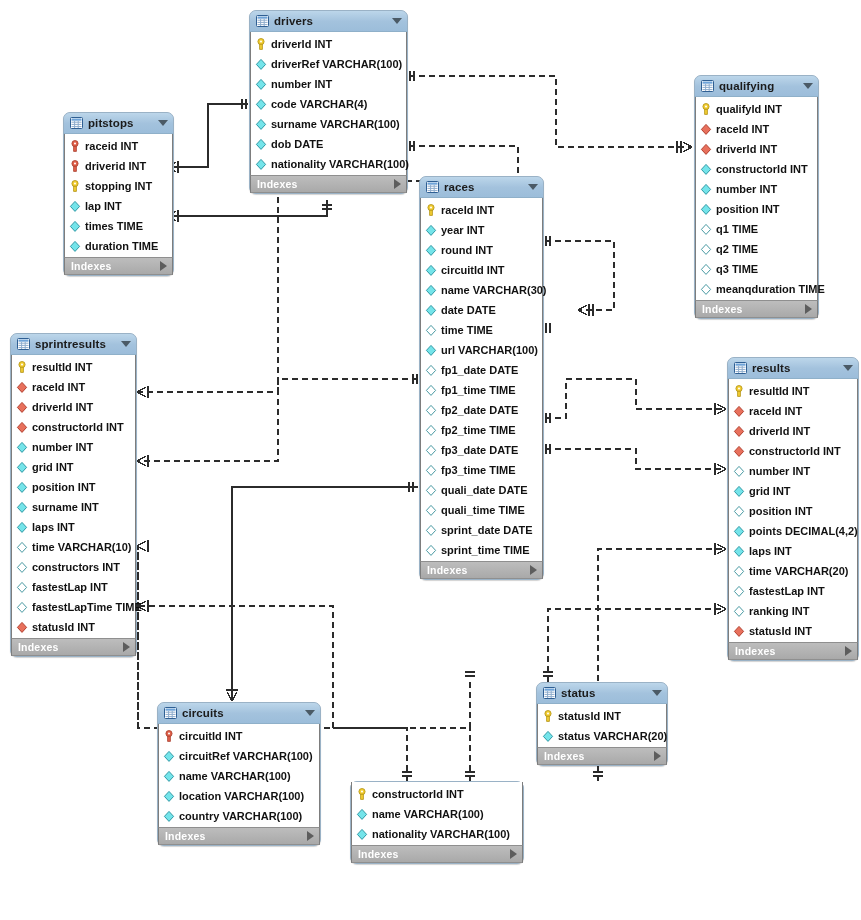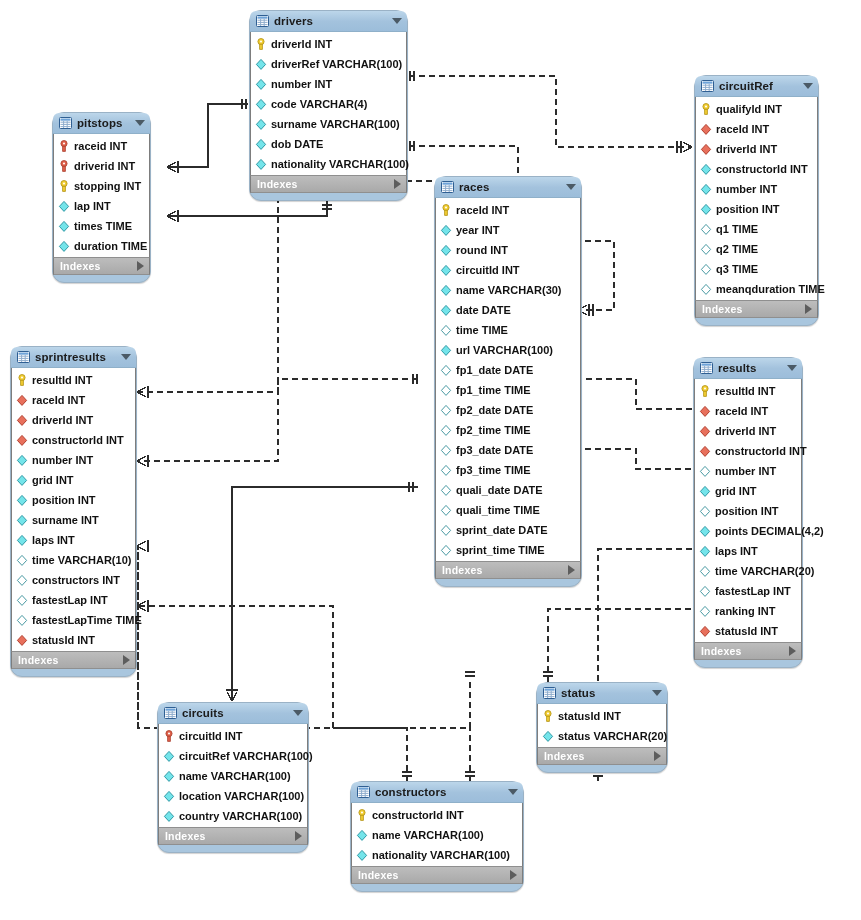--- a/index.html
+++ b/index.html
@@ -32,22 +32,21 @@
   .table-box {
     position: absolute;
     z-index: 5;
     border-radius: 7px;
     box-sizing: border-box;
   }
   
   .tbl-shell {
     background: #a9c6de;
     border: 1px solid #9ab2c6;
-    border-radius: 12px;
-    padding-bottom: 7px;
+    border-radius: 7px;
     box-sizing: border-box;
     box-shadow: 0 1px 1px rgba(0,0,0,0.18);
   }
   .tbl-header {
     height: 21px;
     border-radius: 6px 6px 0 0;
     background: linear-gradient(to bottom, #bcd6ea 0%, #a3c2dd 52%, #9cbdda 100%);
     border-bottom: 1px solid #8fb0c9;
     display: flex;
     align-items: center;
@@ -317,21 +316,21 @@
             </svg>
             <span class="col-label">nationality VARCHAR(100)</span>
           </div>
         </div>
         <div class="tbl-footer">
           <span class="footer-label">Indexes</span>
           <span class="tri-right"></span>
         </div>
       </div>
     </div>
-    <div class="table-box" style="left: 52px; top: 112px; width: 99px;">
+    <div class="table-box" style="left: 63px; top: 112px; width: 111px;">
       <div class="tbl-shell">
         <div class="tbl-header">
           <svg width="13" height="12" viewBox="0 0 13 12" class="tbl-icon">
             <rect x="0.5" y="0.5" width="12" height="11" rx="1" fill="#ffffff" stroke="#2f5f93"></rect>
             <rect x="1.5" y="1.5" width="10" height="2.2" fill="#6ea3d8"></rect>
             <path d="M1.5,5.2 L11.5,5.2" stroke="#8fadcd" stroke-width="1"></path>
             <path d="M1.5,7.4 L11.5,7.4" stroke="#8fadcd" stroke-width="1"></path>
             <path d="M1.5,9.6 L11.5,9.6" stroke="#8fadcd" stroke-width="1"></path>
             <path d="M4.6,4 L4.6,11" stroke="#8fadcd" stroke-width="1"></path>
             <path d="M8.2,4 L8.2,11" stroke="#8fadcd" stroke-width="1"></path>
@@ -394,21 +393,21 @@
         <div class="tbl-header">
           <svg width="13" height="12" viewBox="0 0 13 12" class="tbl-icon">
             <rect x="0.5" y="0.5" width="12" height="11" rx="1" fill="#ffffff" stroke="#2f5f93"></rect>
             <rect x="1.5" y="1.5" width="10" height="2.2" fill="#6ea3d8"></rect>
             <path d="M1.5,5.2 L11.5,5.2" stroke="#8fadcd" stroke-width="1"></path>
             <path d="M1.5,7.4 L11.5,7.4" stroke="#8fadcd" stroke-width="1"></path>
             <path d="M1.5,9.6 L11.5,9.6" stroke="#8fadcd" stroke-width="1"></path>
             <path d="M4.6,4 L4.6,11" stroke="#8fadcd" stroke-width="1"></path>
             <path d="M8.2,4 L8.2,11" stroke="#8fadcd" stroke-width="1"></path>
           </svg>
-          <span class="tbl-title">circuitRef</span>
+          <span class="tbl-title">qualifying</span>
           <span class="tri-down"></span>
         </div>
         <div class="tbl-body">
           <div class="col-row">
             <svg width="12" height="13" viewBox="0 0 12 13" class="gi">
               <circle cx="6" cy="3.6" r="3.1" fill="#f2cd33" stroke="#b09010" stroke-width="0.8"></circle>
               <path d="M4.6,6.2 L4.6,11.4 L7.4,11.4 L7.4,6.2 Z" fill="#f2cd33" stroke="#b09010" stroke-width="0.8" stroke-linejoin="round"></path>
               <circle cx="6" cy="3.5" r="1.0" fill="#ffffff"></circle>
             </svg>
             <span class="col-label">qualifyId INT</span>
@@ -467,21 +466,21 @@
             </svg>
             <span class="col-label">meanqduration TIME</span>
           </div>
         </div>
         <div class="tbl-footer">
           <span class="footer-label">Indexes</span>
           <span class="tri-right"></span>
         </div>
       </div>
     </div>
-    <div class="table-box" style="left: 434px; top: 176px; width: 148px;">
+    <div class="table-box" style="left: 419px; top: 176px; width: 125px;">
       <div class="tbl-shell">
         <div class="tbl-header">
           <svg width="13" height="12" viewBox="0 0 13 12" class="tbl-icon">
             <rect x="0.5" y="0.5" width="12" height="11" rx="1" fill="#ffffff" stroke="#2f5f93"></rect>
             <rect x="1.5" y="1.5" width="10" height="2.2" fill="#6ea3d8"></rect>
             <path d="M1.5,5.2 L11.5,5.2" stroke="#8fadcd" stroke-width="1"></path>
             <path d="M1.5,7.4 L11.5,7.4" stroke="#8fadcd" stroke-width="1"></path>
             <path d="M1.5,9.6 L11.5,9.6" stroke="#8fadcd" stroke-width="1"></path>
             <path d="M4.6,4 L4.6,11" stroke="#8fadcd" stroke-width="1"></path>
             <path d="M8.2,4 L8.2,11" stroke="#8fadcd" stroke-width="1"></path>
@@ -600,21 +599,21 @@
             </svg>
             <span class="col-label">sprint_time TIME</span>
           </div>
         </div>
         <div class="tbl-footer">
           <span class="footer-label">Indexes</span>
           <span class="tri-right"></span>
         </div>
       </div>
     </div>
-    <div class="table-box" style="left: 10px; top: 346px; width: 127px;">
+    <div class="table-box" style="left: 10px; top: 333px; width: 127px;">
       <div class="tbl-shell">
         <div class="tbl-header">
           <svg width="13" height="12" viewBox="0 0 13 12" class="tbl-icon">
             <rect x="0.5" y="0.5" width="12" height="11" rx="1" fill="#ffffff" stroke="#2f5f93"></rect>
             <rect x="1.5" y="1.5" width="10" height="2.2" fill="#6ea3d8"></rect>
             <path d="M1.5,5.2 L11.5,5.2" stroke="#8fadcd" stroke-width="1"></path>
             <path d="M1.5,7.4 L11.5,7.4" stroke="#8fadcd" stroke-width="1"></path>
             <path d="M1.5,9.6 L11.5,9.6" stroke="#8fadcd" stroke-width="1"></path>
             <path d="M4.6,4 L4.6,11" stroke="#8fadcd" stroke-width="1"></path>
             <path d="M8.2,4 L8.2,11" stroke="#8fadcd" stroke-width="1"></path>
@@ -709,21 +708,21 @@
             </svg>
             <span class="col-label">statusId INT</span>
           </div>
         </div>
         <div class="tbl-footer">
           <span class="footer-label">Indexes</span>
           <span class="tri-right"></span>
         </div>
       </div>
     </div>
-    <div class="table-box" style="left: 693px; top: 357px; width: 110px;">
+    <div class="table-box" style="left: 727px; top: 357px; width: 132px;">
       <div class="tbl-shell">
         <div class="tbl-header">
           <svg width="13" height="12" viewBox="0 0 13 12" class="tbl-icon">
             <rect x="0.5" y="0.5" width="12" height="11" rx="1" fill="#ffffff" stroke="#2f5f93"></rect>
             <rect x="1.5" y="1.5" width="10" height="2.2" fill="#6ea3d8"></rect>
             <path d="M1.5,5.2 L11.5,5.2" stroke="#8fadcd" stroke-width="1"></path>
             <path d="M1.5,7.4 L11.5,7.4" stroke="#8fadcd" stroke-width="1"></path>
             <path d="M1.5,9.6 L11.5,9.6" stroke="#8fadcd" stroke-width="1"></path>
             <path d="M4.6,4 L4.6,11" stroke="#8fadcd" stroke-width="1"></path>
             <path d="M8.2,4 L8.2,11" stroke="#8fadcd" stroke-width="1"></path>
@@ -849,21 +848,21 @@
             </svg>
             <span class="col-label">status VARCHAR(20)</span>
           </div>
         </div>
         <div class="tbl-footer">
           <span class="footer-label">Indexes</span>
           <span class="tri-right"></span>
         </div>
       </div>
     </div>
-    <div class="table-box" style="left: 157px; top: 702px; width: 152px;">
+    <div class="table-box" style="left: 157px; top: 702px; width: 164px;">
       <div class="tbl-shell">
         <div class="tbl-header">
           <svg width="13" height="12" viewBox="0 0 13 12" class="tbl-icon">
             <rect x="0.5" y="0.5" width="12" height="11" rx="1" fill="#ffffff" stroke="#2f5f93"></rect>
             <rect x="1.5" y="1.5" width="10" height="2.2" fill="#6ea3d8"></rect>
             <path d="M1.5,5.2 L11.5,5.2" stroke="#8fadcd" stroke-width="1"></path>
             <path d="M1.5,7.4 L11.5,7.4" stroke="#8fadcd" stroke-width="1"></path>
             <path d="M1.5,9.6 L11.5,9.6" stroke="#8fadcd" stroke-width="1"></path>
             <path d="M4.6,4 L4.6,11" stroke="#8fadcd" stroke-width="1"></path>
             <path d="M8.2,4 L8.2,11" stroke="#8fadcd" stroke-width="1"></path>
@@ -906,33 +905,20 @@
           </div>
         </div>
         <div class="tbl-footer">
           <span class="footer-label">Indexes</span>
           <span class="tri-right"></span>
         </div>
       </div>
     </div>
     <div class="table-box" style="left: 350px; top: 781px; width: 174px;">
       <div class="tbl-shell">
-        <div class="tbl-header">
-          <svg width="13" height="12" viewBox="0 0 13 12" class="tbl-icon">
-            <rect x="0.5" y="0.5" width="12" height="11" rx="1" fill="#ffffff" stroke="#2f5f93"></rect>
-            <rect x="1.5" y="1.5" width="10" height="2.2" fill="#6ea3d8"></rect>
-            <path d="M1.5,5.2 L11.5,5.2" stroke="#8fadcd" stroke-width="1"></path>
-            <path d="M1.5,7.4 L11.5,7.4" stroke="#8fadcd" stroke-width="1"></path>
-            <path d="M1.5,9.6 L11.5,9.6" stroke="#8fadcd" stroke-width="1"></path>
-            <path d="M4.6,4 L4.6,11" stroke="#8fadcd" stroke-width="1"></path>
-            <path d="M8.2,4 L8.2,11" stroke="#8fadcd" stroke-width="1"></path>
-          </svg>
-          <span class="tbl-title">constructors</span>
-          <span class="tri-down"></span>
-        </div>
         <div class="tbl-body">
           <div class="col-row">
             <svg width="12" height="13" viewBox="0 0 12 13" class="gi">
               <circle cx="6" cy="3.6" r="3.1" fill="#f2cd33" stroke="#b09010" stroke-width="0.8"></circle>
               <path d="M4.6,6.2 L4.6,11.4 L7.4,11.4 L7.4,6.2 Z" fill="#f2cd33" stroke="#b09010" stroke-width="0.8" stroke-linejoin="round"></path>
               <circle cx="6" cy="3.5" r="1.0" fill="#ffffff"></circle>
             </svg>
             <span class="col-label">constructorId INT</span>
           </div>
           <div class="col-row">

